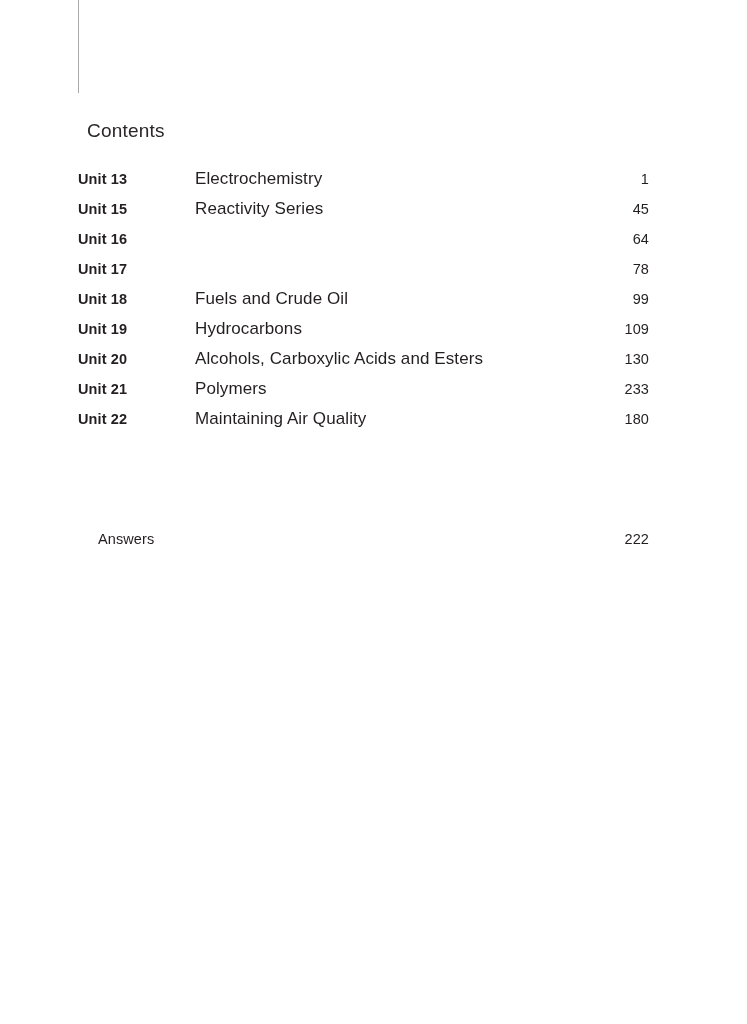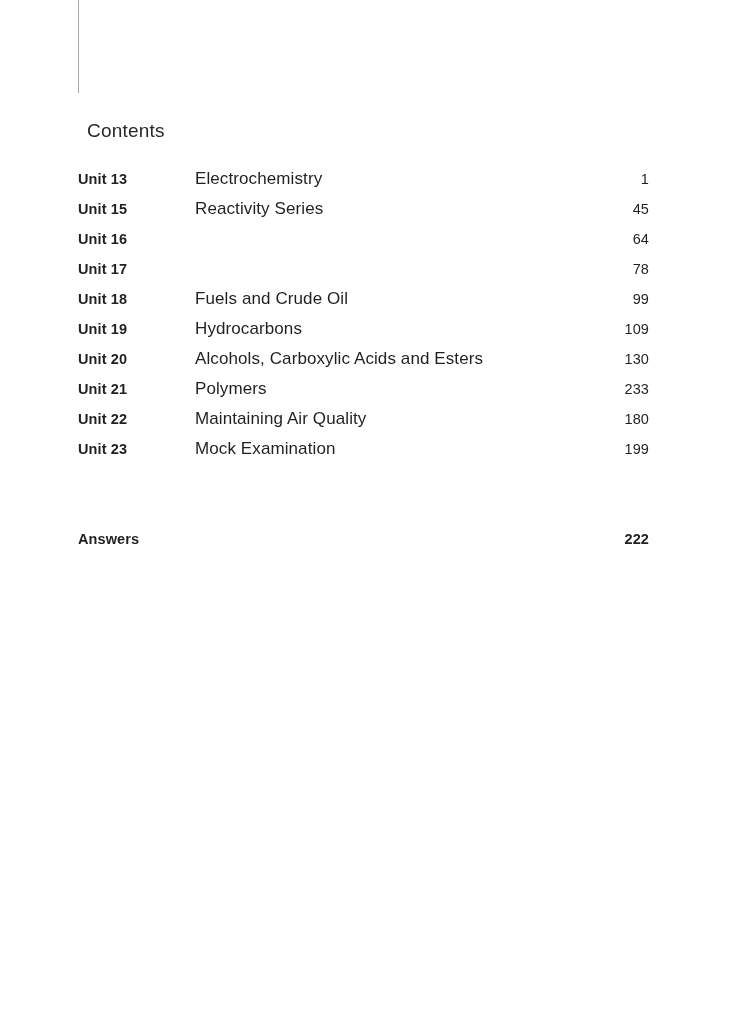--- a/index.html
+++ b/index.html
@@ -88,21 +88,22 @@
     left: 78px;
     top: 524px;
     width: 571px;
     height: 30px;
     line-height: 30px;
     white-space: nowrap;
   }
 
   #answers-row .toc-unit,
   #answers-row .toc-page {
-    font-weight: 700;
+    font-weight: 400;
+    margin-left: 20px;
   }
 </style>
 </head>
 <body>
 
 <div id="vertical-rule"></div>
 
 <h1 id="page-title">Contents</h1>
 
 <div id="contents-table">
@@ -153,24 +154,19 @@
     <span class="toc-title">Polymers</span>
     <span class="toc-page">233</span>
   </div>
 
   <div class="toc-row">
     <span class="toc-unit">Unit 22</span>
     <span class="toc-title">Maintaining Air Quality</span>
     <span class="toc-page">180</span>
   </div>
 
-  <div class="toc-row">
-    <span class="toc-unit">Unit 23</span>
-    <span class="toc-title">Mock Examination</span>
-    <span class="toc-page">199</span>
-  </div>
 
 </div>
 
 <div id="answers-row">
   <span class="toc-unit">Answers</span>
   <span class="toc-page">222</span>
 </div>
 
 </body></html>

